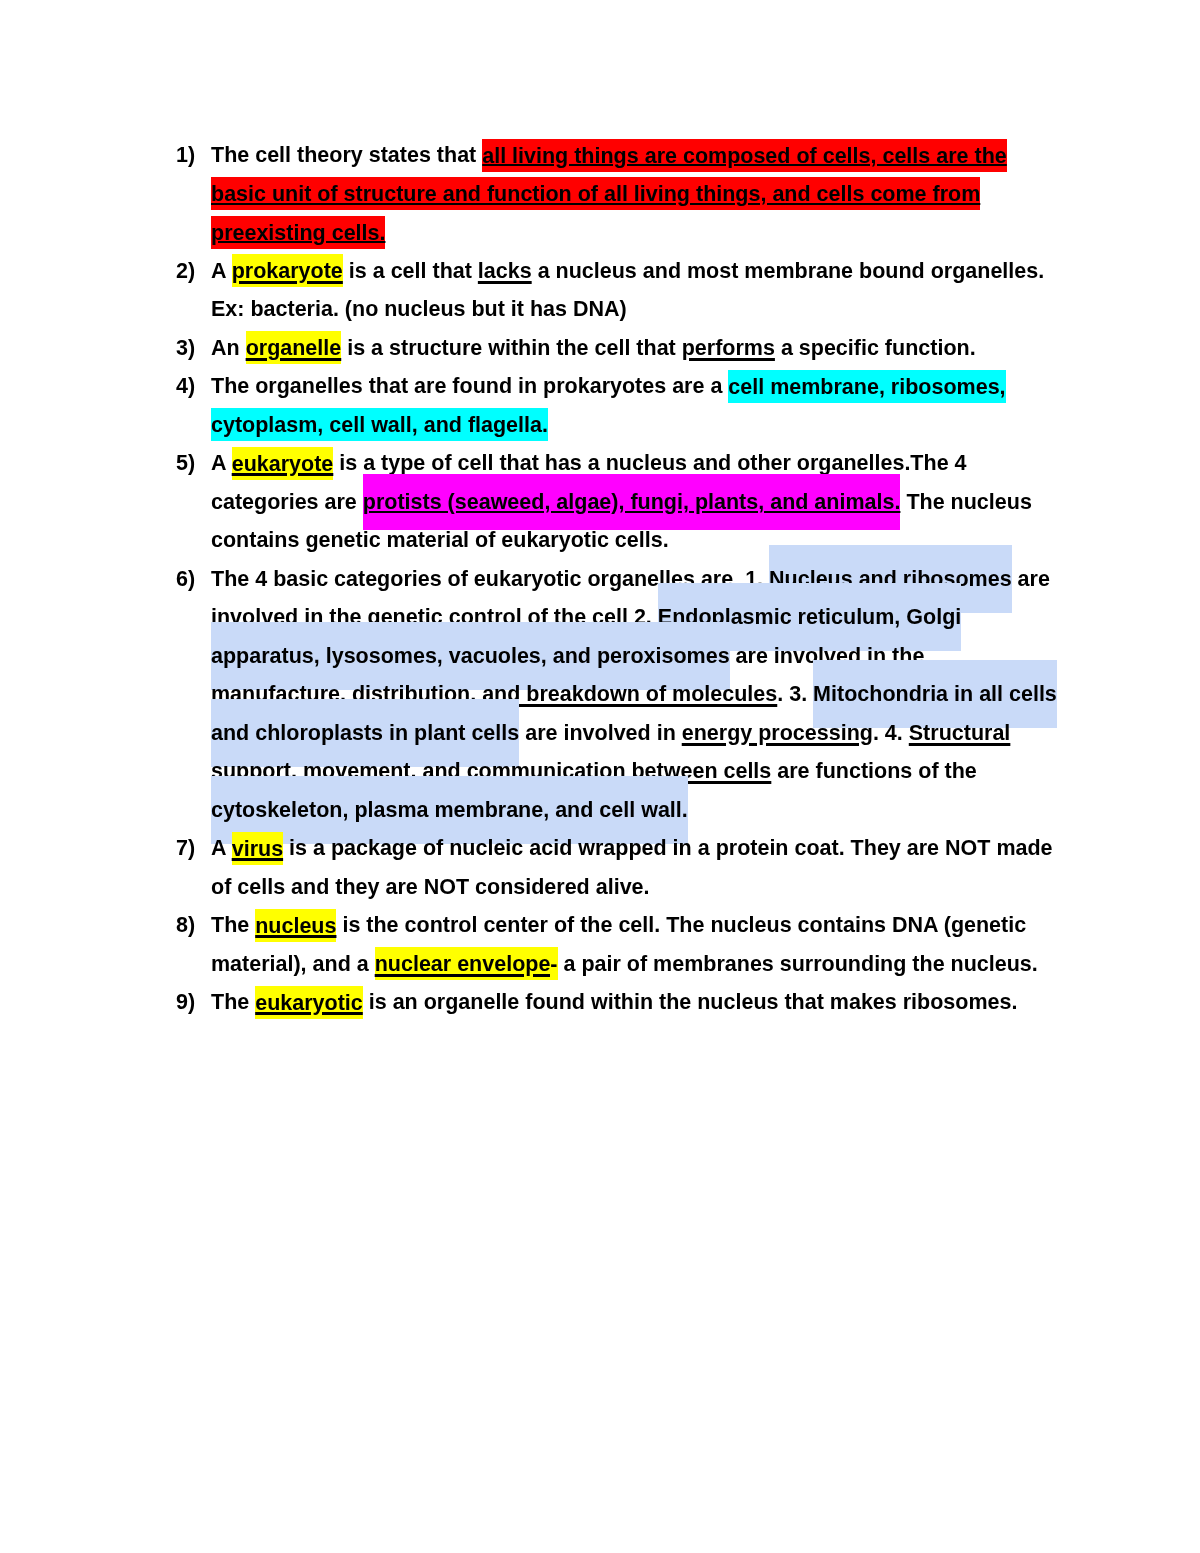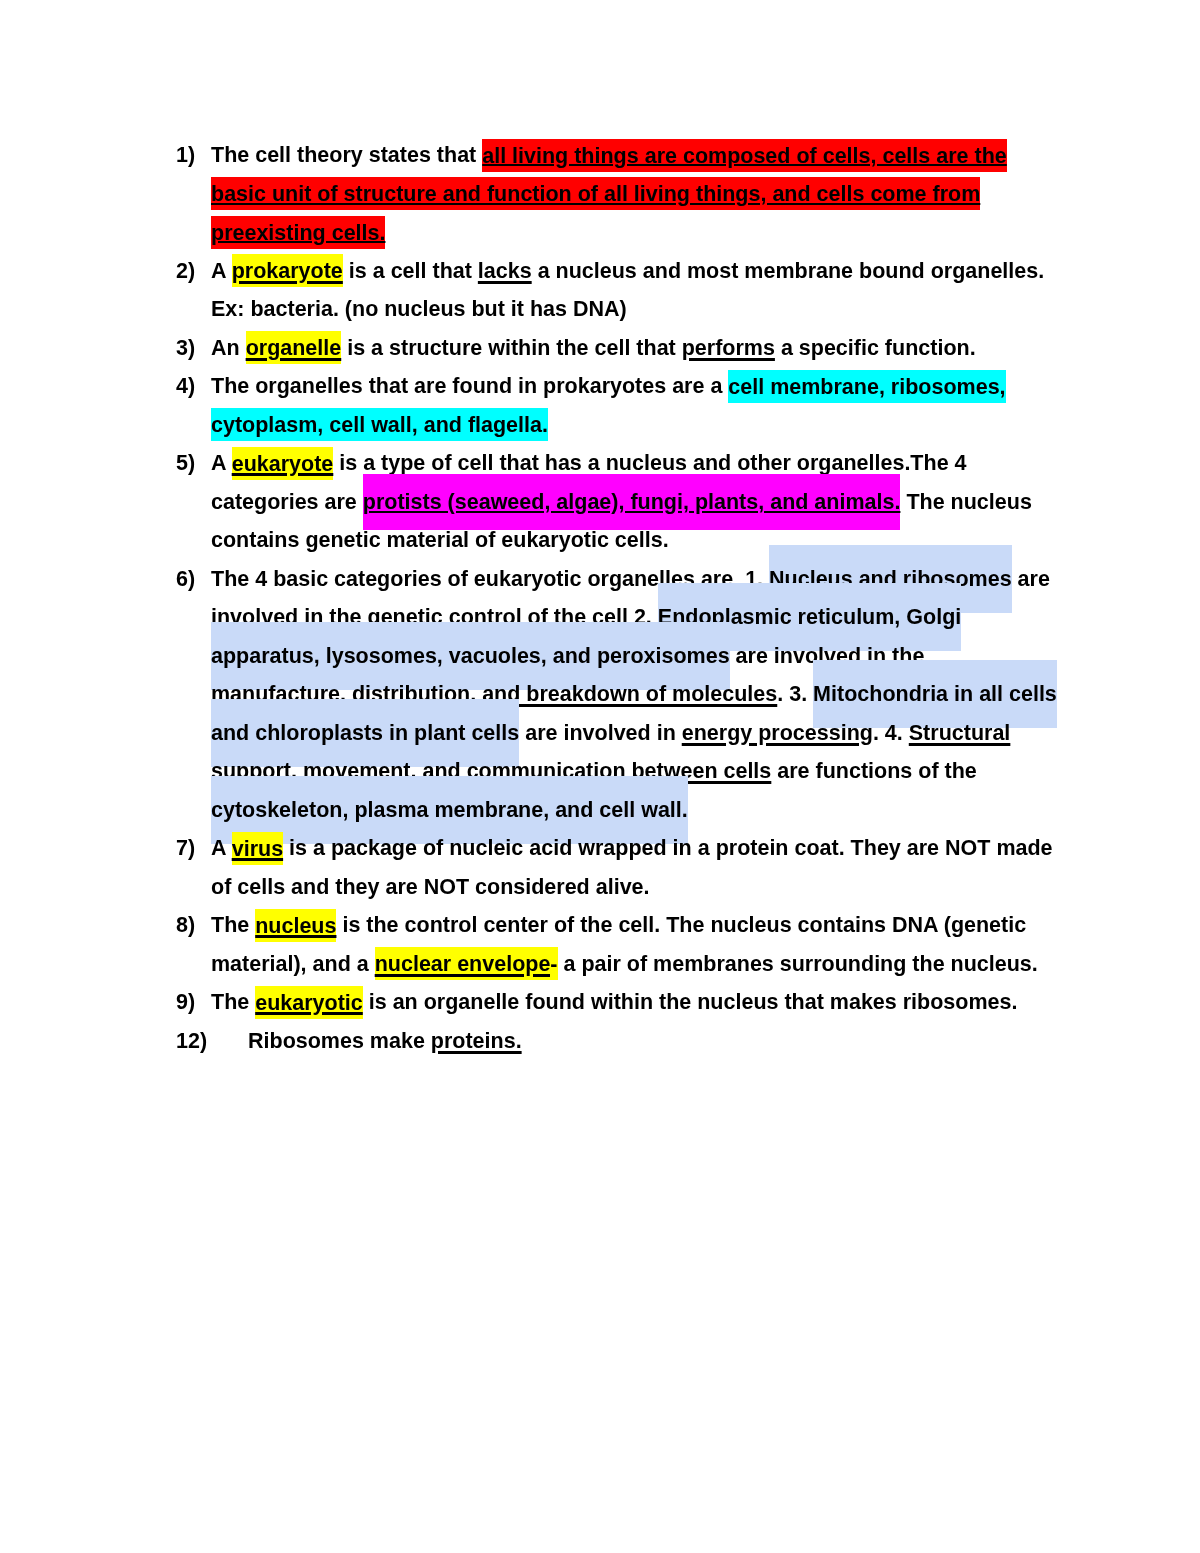--- a/index.html
+++ b/index.html
@@ -72,17 +72,13 @@
       <span class="content"><span class="">A </span><span class="hl-yellow ul">virus</span><span class=""> is a package of nucleic acid wrapped in a protein coat. They are NOT made of cells and they are NOT considered alive.</span></span>
     </div>
     <div class="item">
       <span class="num">8)</span>
       <span class="content"><span class="">The </span><span class="hl-yellow ul">nucleus</span><span class=""> is the control center of the cell. The nucleus contains DNA (genetic material), and a </span><span class="hl-yellow ul">nuclear envelope</span><span class="hl-yellow">-</span><span class=""> a pair of membranes surrounding the nucleus.</span></span>
     </div>
     <div class="item">
       <span class="num">9)</span>
       <span class="content"><span class="">The </span><span class="hl-yellow ul">eukaryotic</span><span class=""> is an organelle found within the nucleus that makes ribosomes.</span></span>
     </div>
-    <div class="item wide">
-      <span class="num">12)</span>
-      <span class="content"><span class="">Ribosomes make </span><span class="ul">proteins.</span></span>
-    </div>
   </div>
 
 </body></html>

